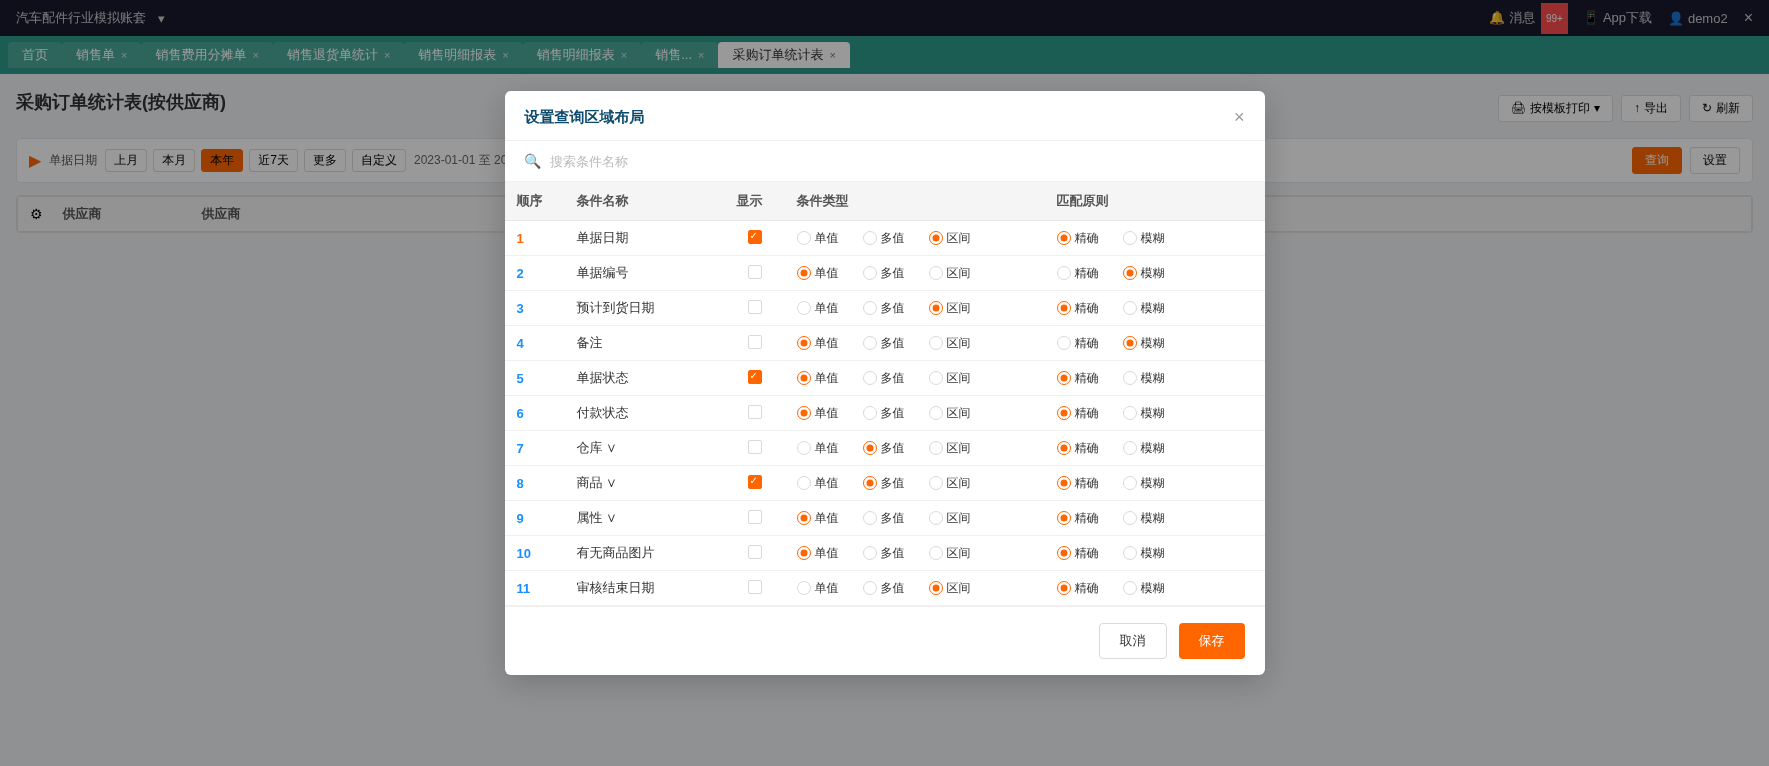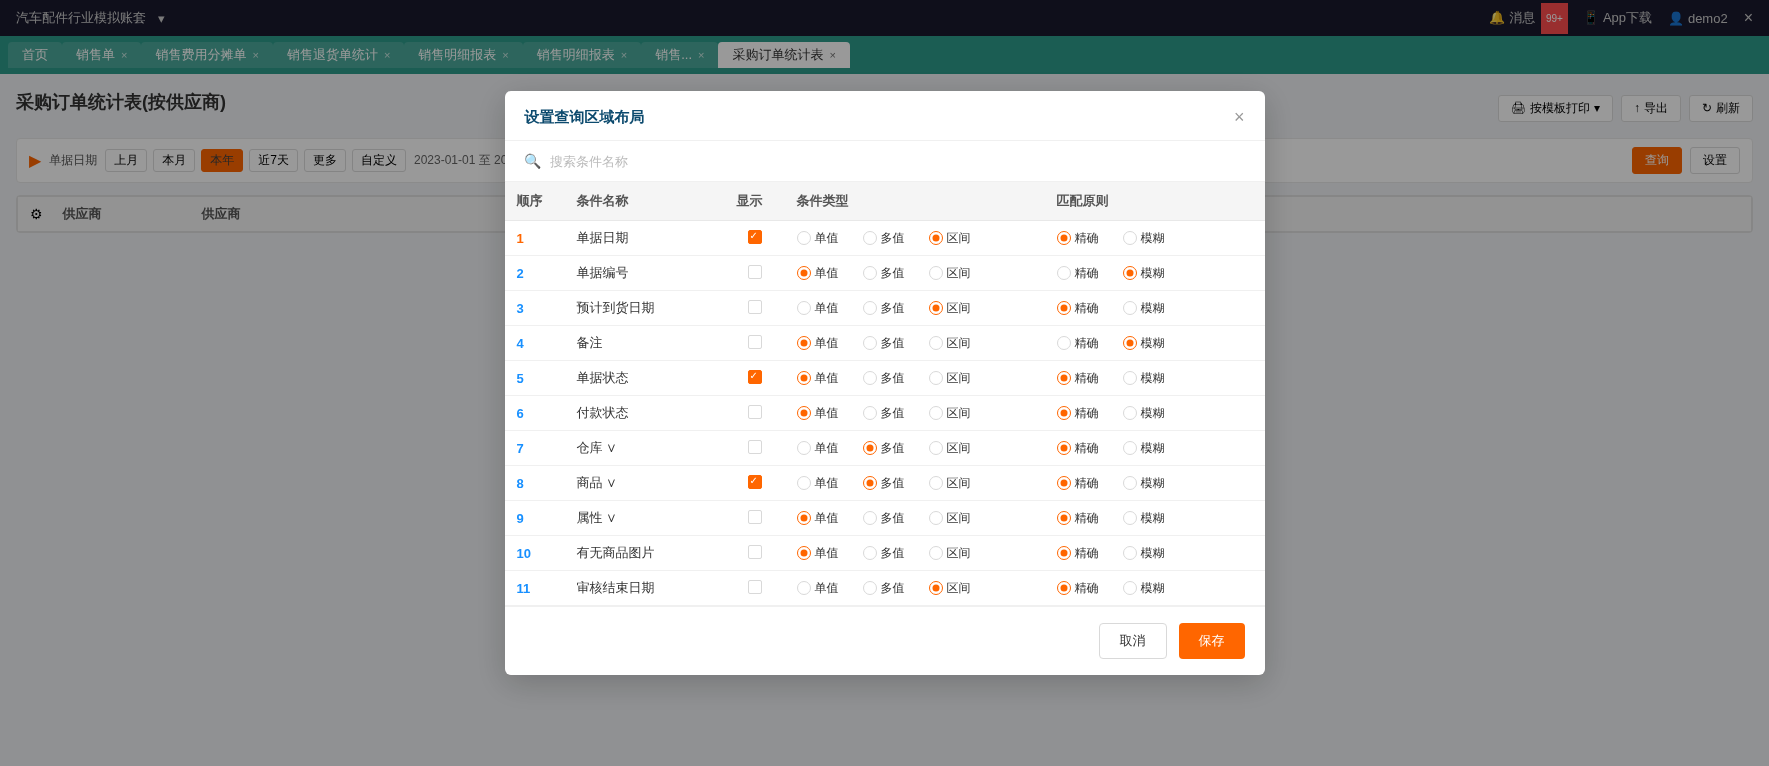--- a/index.html
+++ b/index.html
@@ -67,21 +67,21 @@
       display: flex;
       align-items: center;
       gap: 4px;
     }
     .toolbar-btn.primary { background: #f60; color: white; border-color: #f60; }
     .date-filter { display: flex; align-items: center; gap: 6px; font-size: 12px; }
     .date-chip {
       padding: 2px 8px; border-radius: 3px; cursor: pointer;
       border: 1px solid #ddd; background: white; font-size: 12px;
     }
-    .date-chip.active { background: #f60; color: #404040; border-color: #f60; }
+    .date-chip.active { background: #f60; color: #000000; border-color: #f60; }
 
     
     .table-header {
       background: #f5f5f5;
       border: 1px solid #e0e0e0;
       padding: 8px 12px;
       display: flex;
       align-items: center;
       gap: 20px;
     }

